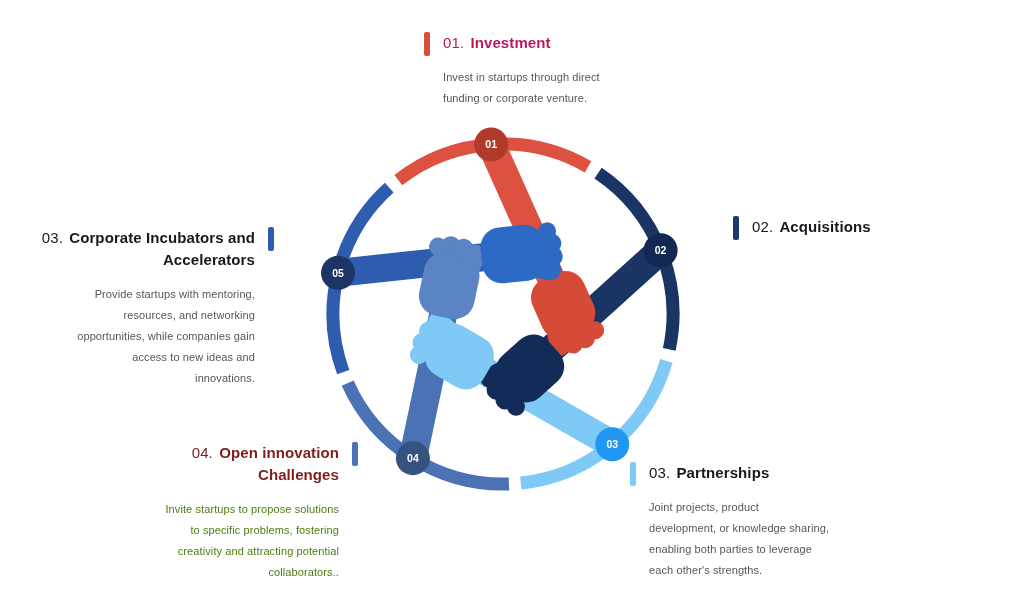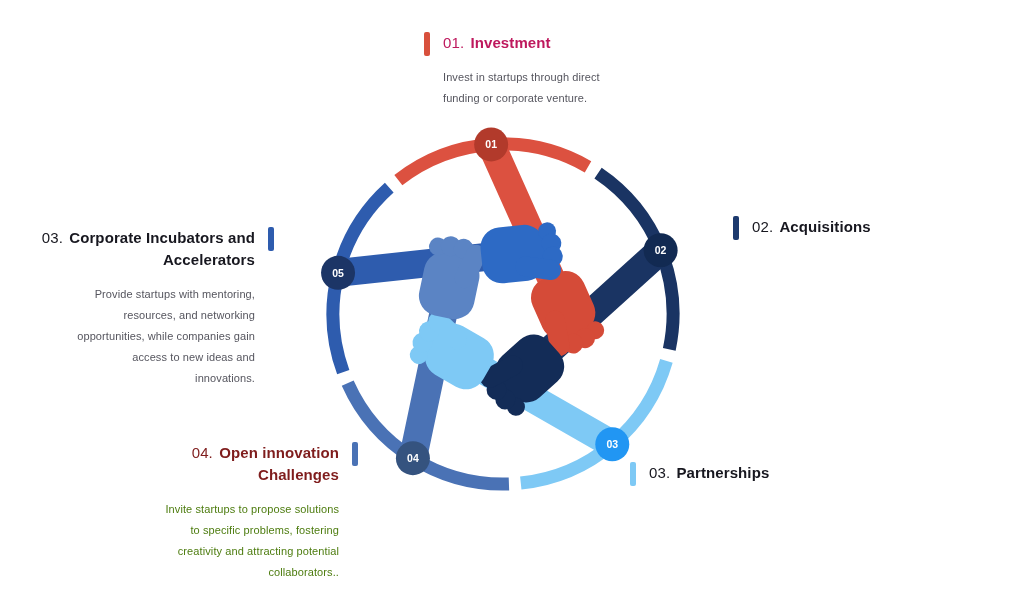--- a/index.html
+++ b/index.html
@@ -111,20 +111,24 @@
     <span class="bar" style="background: rgb(29, 58, 110);"></span>
     <div class="txt">
       <h3 class="ttl" style="color: rgb(23, 23, 31);"><span class="num">02.</span> <strong class="name">Acquisitions</strong></h3>
     </div>
   </div>
 
   <div class="callout p3">
     <span class="bar" style="background: rgb(126, 201, 245);"></span>
     <div class="txt">
       <h3 class="ttl" style="color: rgb(23, 23, 31);"><span class="num">03.</span> <strong class="name">Partnerships</strong></h3>
+      <p class="desc" style="color: rgb(85, 85, 94);">Joint projects, product
+development, or knowledge sharing,
+enabling both parties to leverage
+each other's strengths.</p>
     </div>
   </div>
 
   <div class="callout p4 rev">
     <span class="bar" style="background: rgb(74, 114, 181);"></span>
     <div class="txt">
       <h3 class="ttl" style="color: #7f1d1d;"><span class="num">04.</span> <strong class="name">Open innovation
 Challenges</strong></h3>
       <p class="desc" style="color: #4d7c0f;">Invite startups to propose solutions
 to specific problems, fostering

